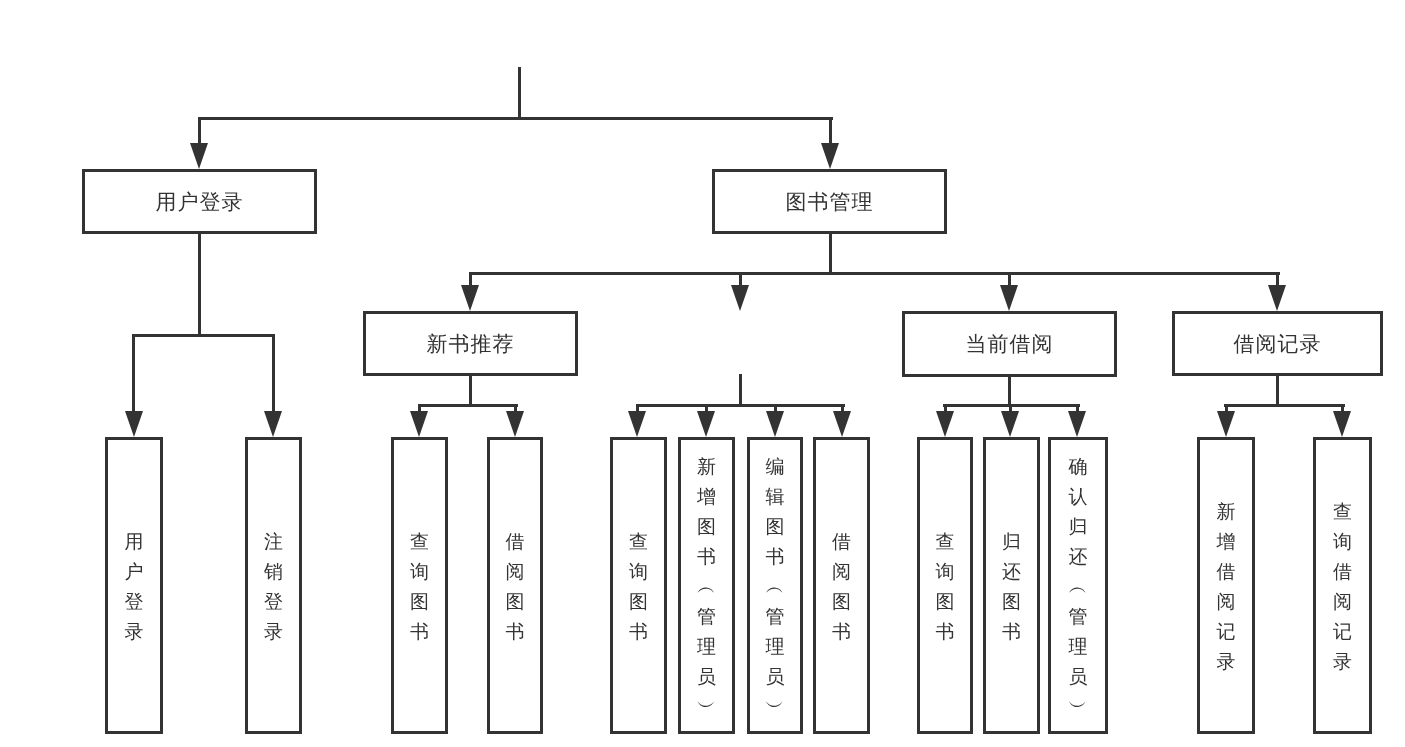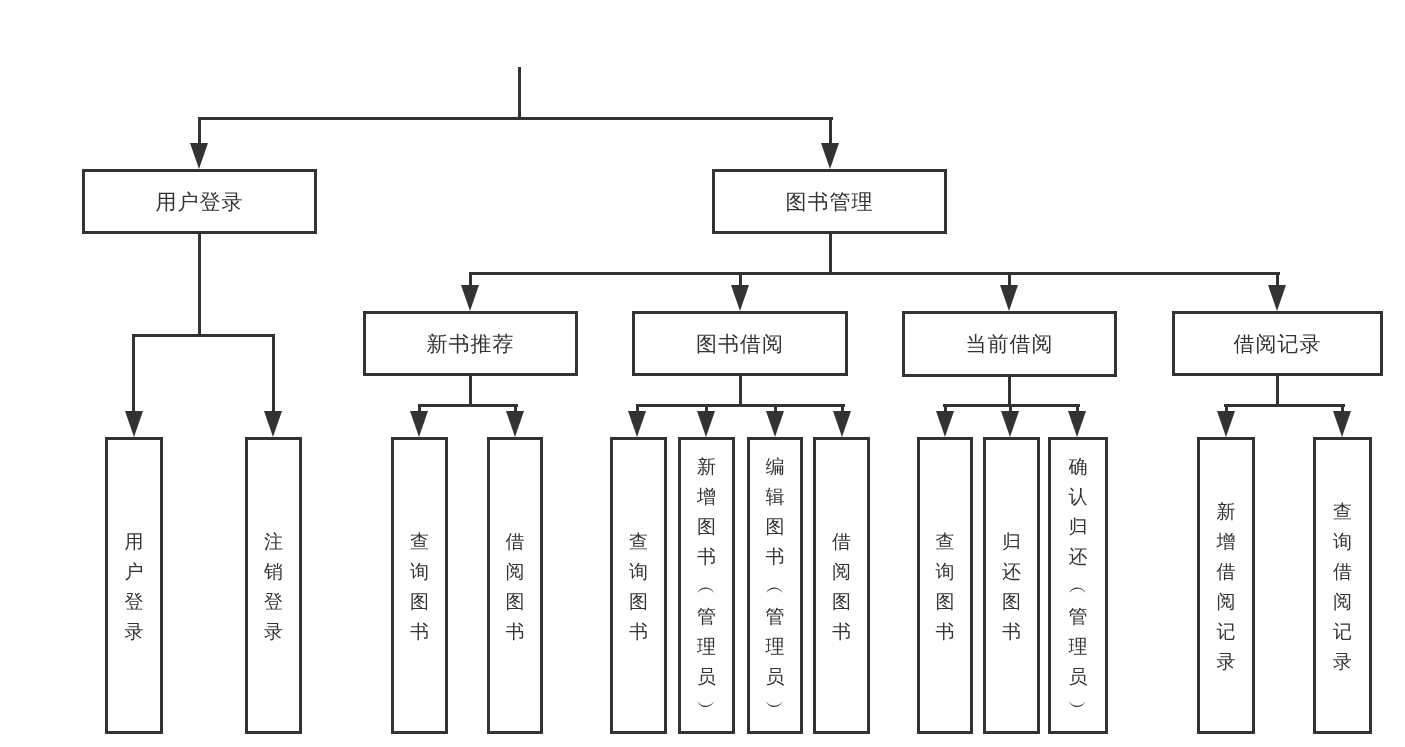--- a/index.html
+++ b/index.html
@@ -54,23 +54,20 @@
   </div>
 
   <div class="box hbox" style="left:712px;top:169px;width:235px;height:65px;">
     <span>图书管理</span>
   </div>
 
   <div class="box hbox" style="left:363px;top:311px;width:215px;height:65px;">
     <span>新书推荐</span>
   </div>
 
-  <div class="box hbox" style="left:632px;top:311px;width:216px;height:65px;">
-    <span>图书借阅</span>
-  </div>
 
   <div class="box hbox" style="left:1172px;top:311px;width:211px;height:65px;">
     <span>借阅记录</span>
   </div>
 
   <div class="box hbox" style="left:902px;top:311px;width:215px;height:66px;">
     <span>当前借阅</span>
   </div>
 
   <div class="box vbox" style="left:105px;top:437px;width:58px;height:297px;">

